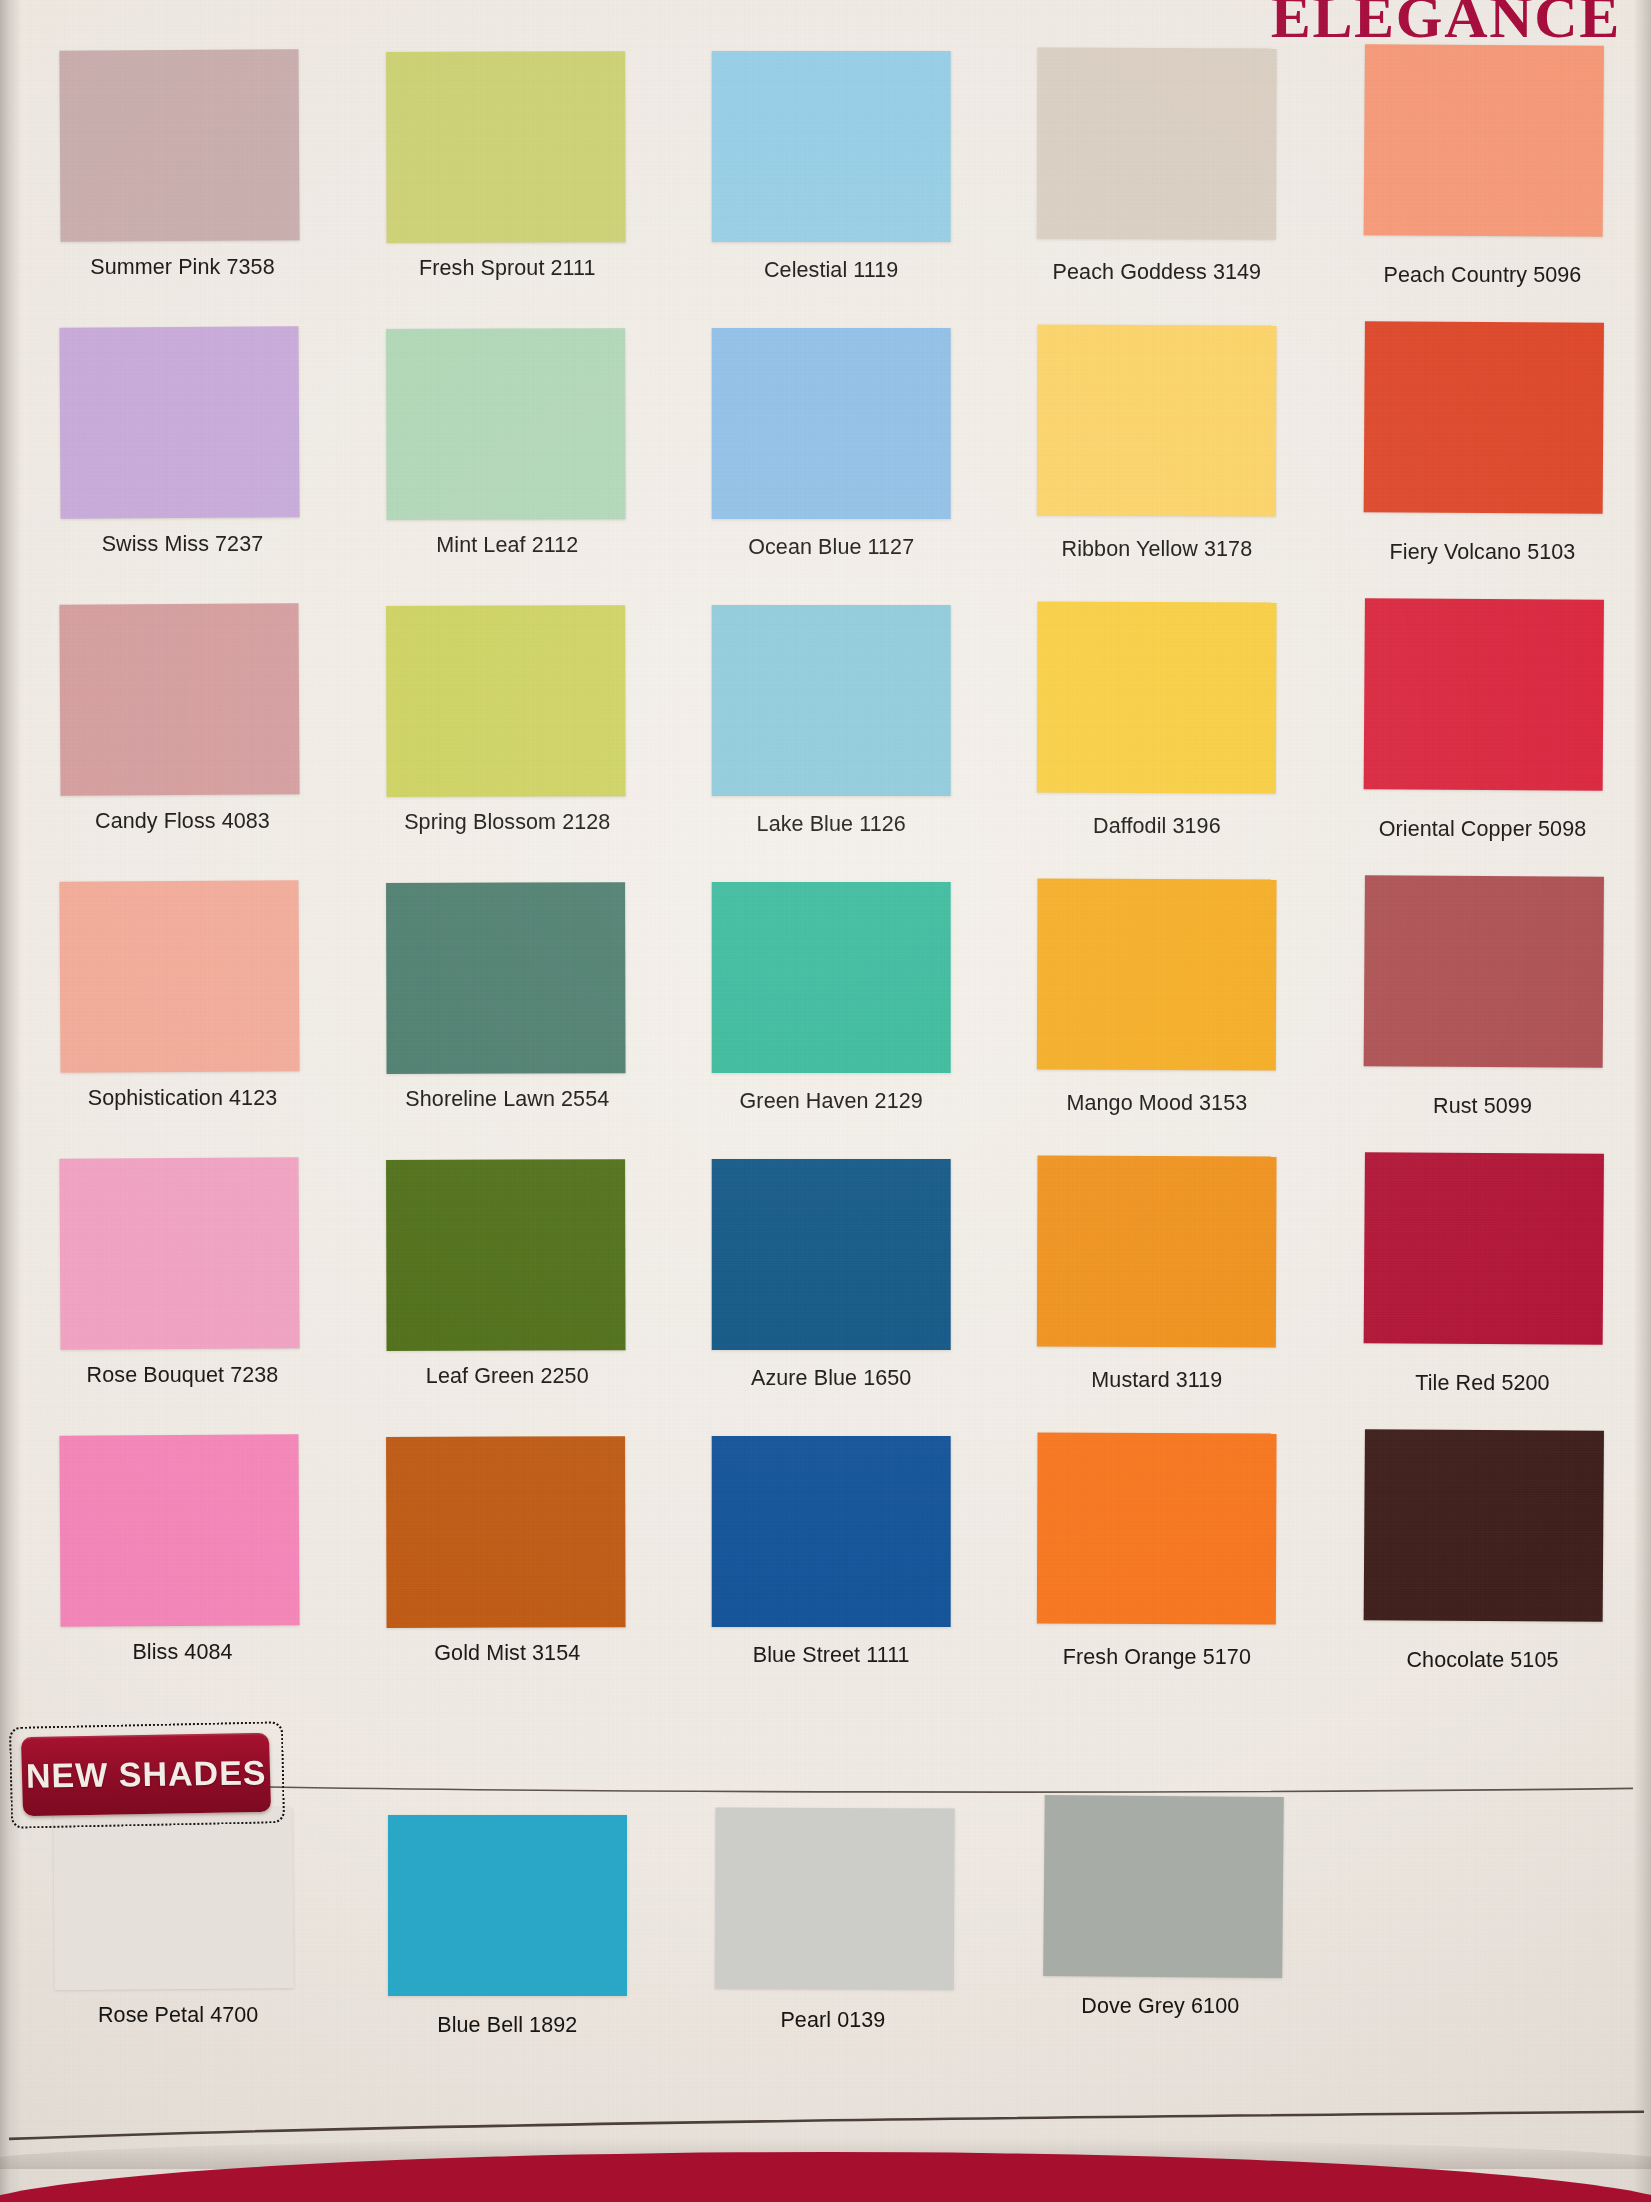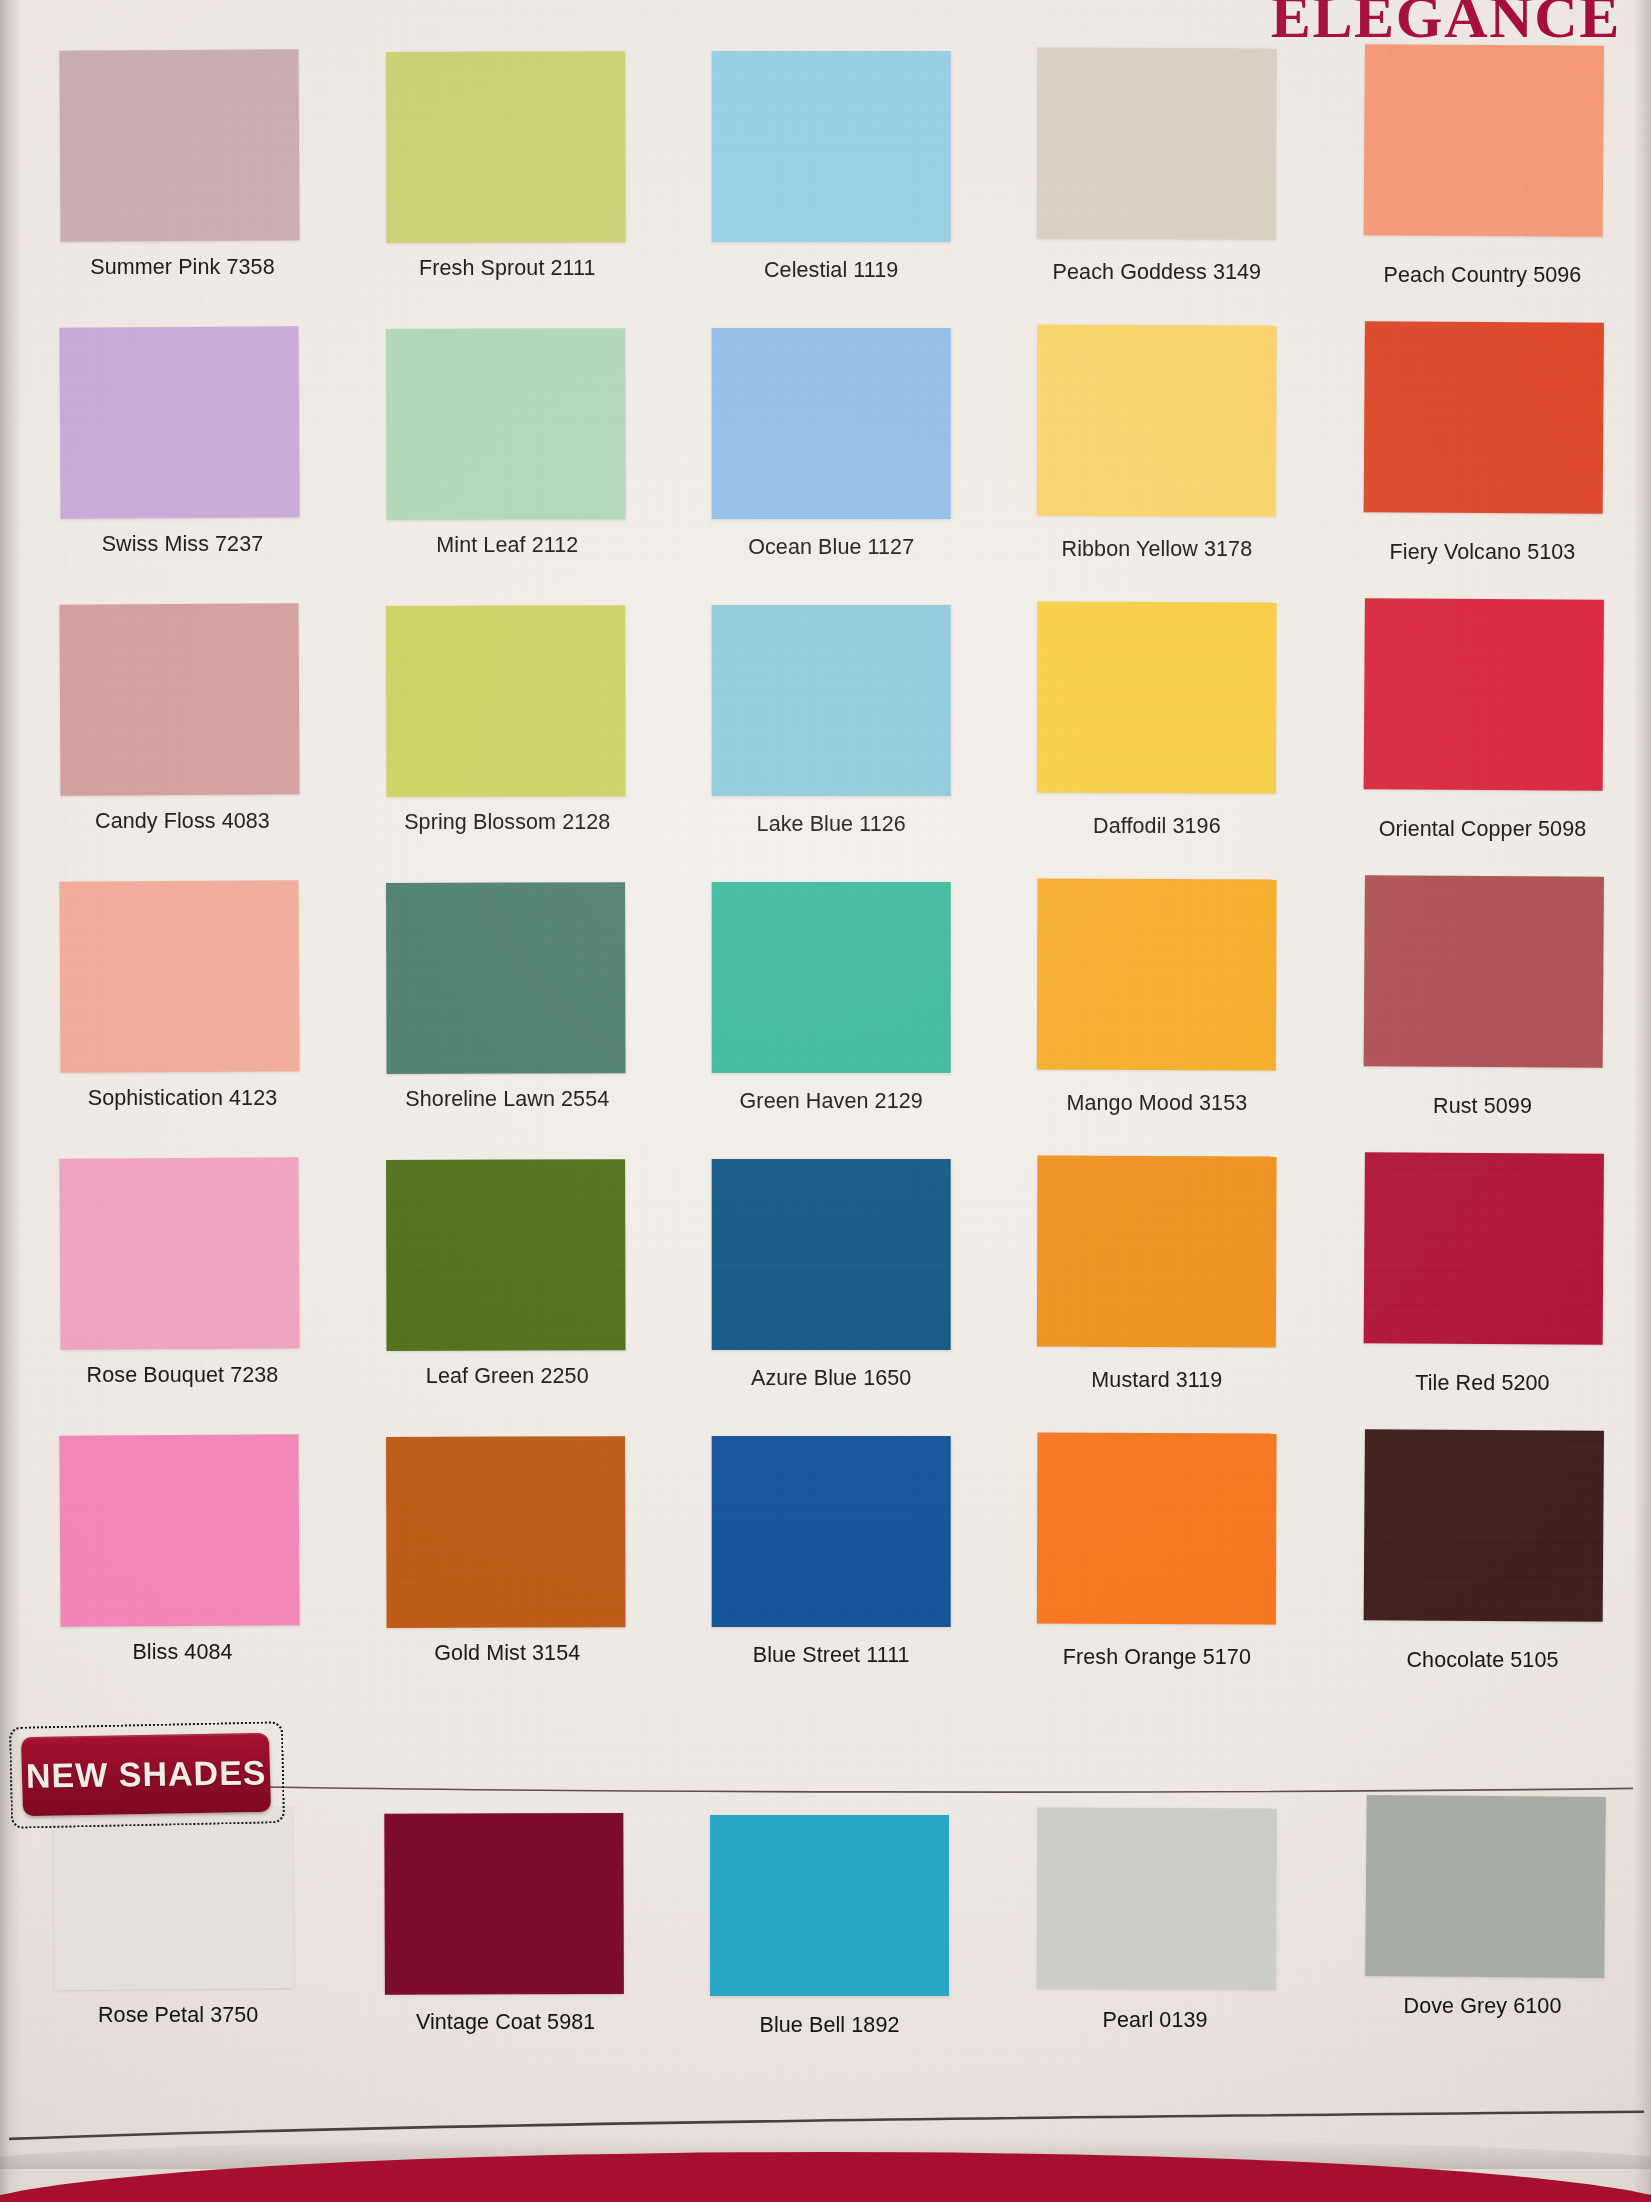--- a/index.html
+++ b/index.html
@@ -363,25 +363,21 @@
 
   <div class="divider-top">
     <svg width="1428" height="12" viewBox="0 0 1660 14" preserveAspectRatio="none">
       <path d="M0 1 C 420 9, 1100 11, 1660 4" fill="none" stroke="#5d534c" stroke-width="2"></path>
     </svg>
   </div>
 
   <div class="bottom-grid">
       <div class="cell c0">
         <div class="swatch" style="background: rgb(230, 224, 218);"></div>
-        <div class="cell-label">Rose Petal 3750</div>
-      </div>
-      <div class="cell c1">
-        <div class="swatch" style="background: rgb(125, 13, 44);"></div>
-        <div class="cell-label">Vintage Coat 5981</div>
+        <div class="cell-label">Rose Petal 4700</div>
       </div>
       <div class="cell c2">
         <div class="swatch" style="background: rgb(42, 166, 198);"></div>
         <div class="cell-label">Blue Bell 1892</div>
       </div>
       <div class="cell c3">
         <div class="swatch" style="background: rgb(204, 204, 201);"></div>
         <div class="cell-label">Pearl 0139</div>
       </div>
       <div class="cell c4">

